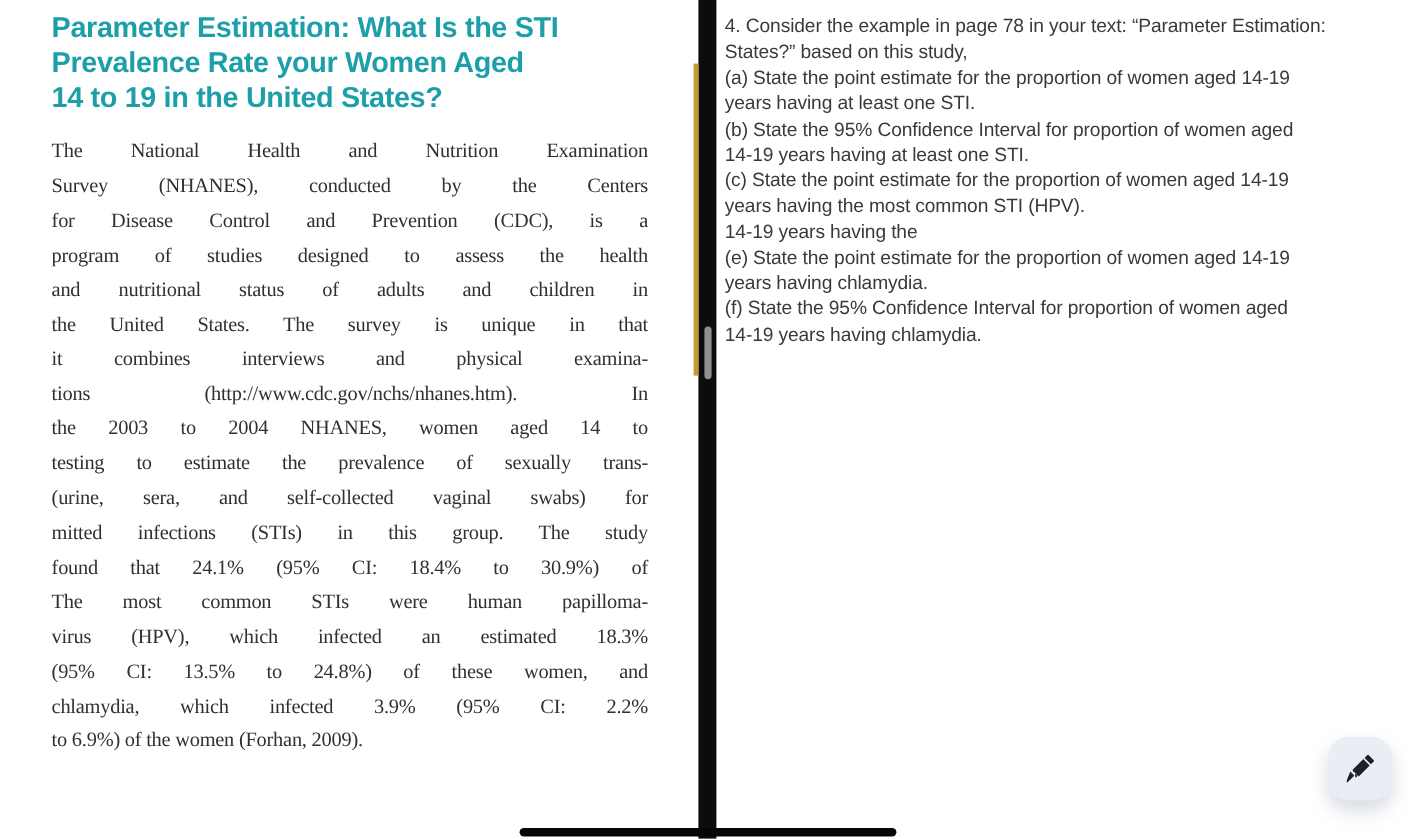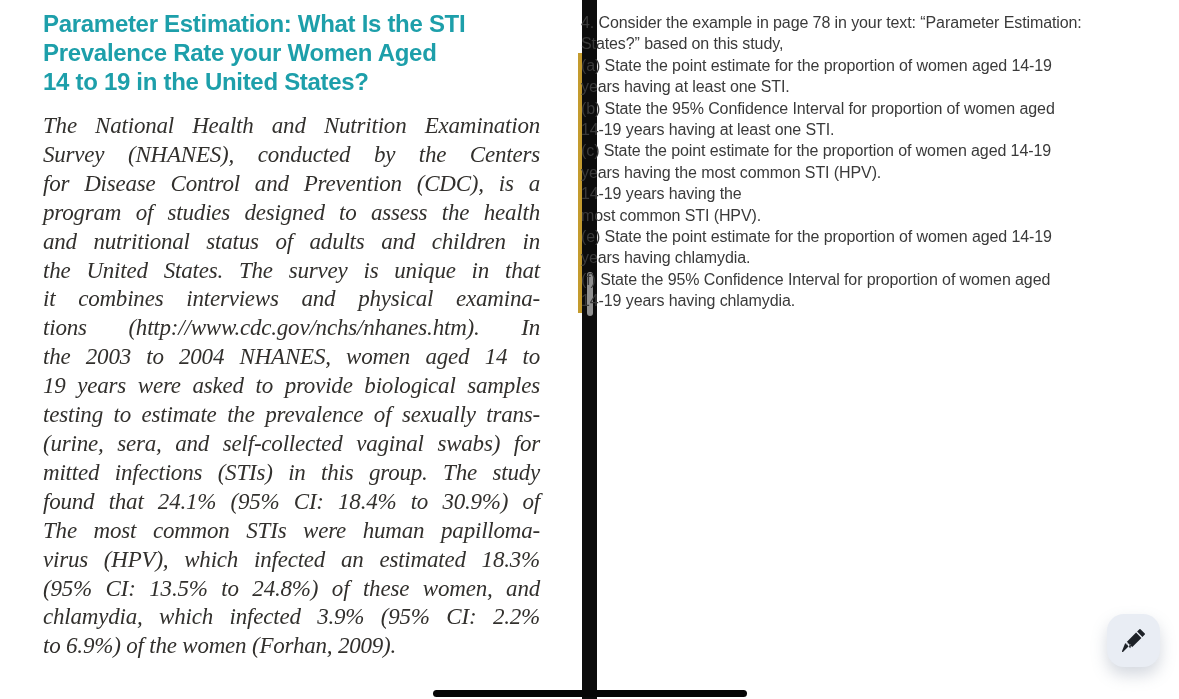--- a/index.html
+++ b/index.html
@@ -32,24 +32,23 @@
     font-weight: bold;
     font-size: 24px;
     line-height: 29px;
     letter-spacing: -0.3px;
   }
   .h-line { white-space: nowrap; }
   .bodytext {
     width: 497px;
     color: var(--body-text, #32302d);
     font-family: "Liberation Serif", serif;
-    font-size: 23px;
+    font-size: 17px;
     line-height: 28.9px;
     letter-spacing: -0.2px;
-    font-style: italic;
   }
   .b-line {
     white-space: nowrap;
     text-align: justify;
     text-align-last: justify;
   }
   .b-line:last-child { text-align-last: left; }
 
   
   .divider {
@@ -74,21 +73,21 @@
     top: 272px;
     width: 6px;
     height: 44px;
     border-radius: 3px;
     background: var(--scrollbar-thumb, #8f8f8f);
   }
 
   
   .right-pane {
     position: absolute;
-    left: 581px;
+    left: 604px;
     top: 12px;
     width: 556px;
   }
   .question {
     color: var(--question-text, #3a3a3a);
     font-family: "Liberation Sans", sans-serif;
     font-size: 16px;
     line-height: 21.4px;
     letter-spacing: -0.1px;
   }
@@ -142,21 +141,20 @@
     <div class="bodytext">
         <div class="b-line">The National Health and Nutrition Examination</div>
         <div class="b-line">Survey (NHANES), conducted by the Centers</div>
         <div class="b-line">for Disease Control and Prevention (CDC), is a</div>
         <div class="b-line">program of studies designed to assess the health</div>
         <div class="b-line">and nutritional status of adults and children in</div>
         <div class="b-line">the United States. The survey is unique in that</div>
         <div class="b-line">it combines interviews and physical examina-</div>
         <div class="b-line">tions (http://www.cdc.gov/nchs/nhanes.htm). In</div>
         <div class="b-line">the 2003 to 2004 NHANES, women aged 14 to</div>
-        <div class="b-line">19 years were asked to provide biological samples</div>
         <div class="b-line">testing to estimate the prevalence of sexually trans-</div>
         <div class="b-line">(urine, sera, and self-collected vaginal swabs) for</div>
         <div class="b-line">mitted infections (STIs) in this group. The study</div>
         <div class="b-line">found that 24.1% (95% CI: 18.4% to 30.9%) of</div>
         <div class="b-line">The most common STIs were human papilloma-</div>
         <div class="b-line">virus (HPV), which infected an estimated 18.3%</div>
         <div class="b-line">(95% CI: 13.5% to 24.8%) of these women, and</div>
         <div class="b-line">chlamydia, which infected 3.9% (95% CI: 2.2%</div>
         <div class="b-line">to 6.9%) of the women (Forhan, 2009).</div>
       </div>
@@ -171,21 +169,20 @@
     <div class="question">
         <div class="q-line">4. Consider the example in page 78 in your text: “Parameter Estimation:</div>
         <div class="q-line">States?” based on this study,</div>
         <div class="q-line">(a) State the point estimate for the proportion of women aged 14-19</div>
         <div class="q-line">years having at least one STI.</div>
         <div class="q-line">(b) State the 95% Confidence Interval for proportion of women aged</div>
         <div class="q-line">14-19 years having at least one STI.</div>
         <div class="q-line">(c) State the point estimate for the proportion of women aged 14-19</div>
         <div class="q-line">years having the most common STI (HPV).</div>
         <div class="q-line">14-19 years having the</div>
-        <div class="q-line">most common STI (HPV).</div>
         <div class="q-line">(e) State the point estimate for the proportion of women aged 14-19</div>
         <div class="q-line">years having chlamydia.</div>
         <div class="q-line">(f) State the 95% Confidence Interval for proportion of women aged</div>
         <div class="q-line">14-19 years having chlamydia.</div>
       </div>
   </section>
 
   <div class="bottom-line"></div>
 
   <button class="edit-btn" aria-label="Edit">

